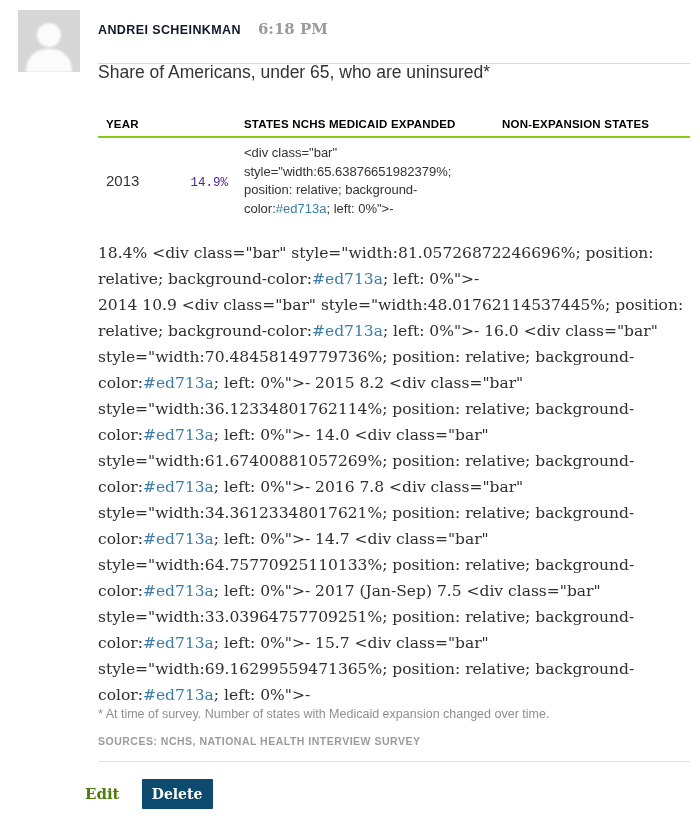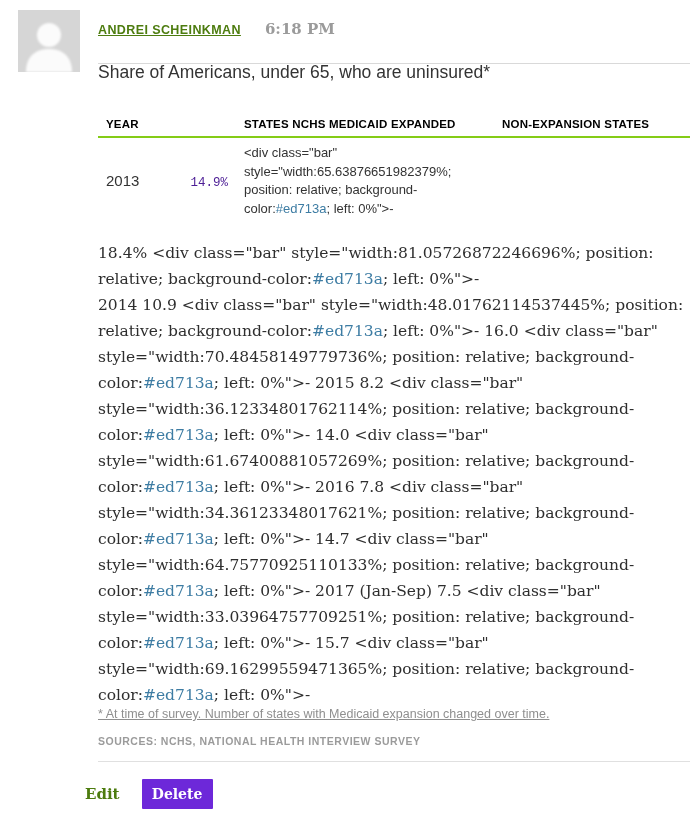--- a/index.html
+++ b/index.html
@@ -3,22 +3,22 @@
 <meta charset="utf-8">
 <style>
   * { margin:0; padding:0; box-sizing:border-box; }
   html,body { background:#ffffff; }
   body { width:700px; height:829px; position:relative; font-family:"Liberation Sans", sans-serif; }
   .page { position:absolute; inset:0; overflow:hidden; }
 
   .avatar { position:absolute; left:18px; top:10px; width:62px; height:62px; }
 
   .byline { position:absolute; left:98px; top:20px; white-space:nowrap; }
-  .author { font:700 12.5px "Liberation Sans", sans-serif; letter-spacing:0.4px; color:#4d7c0f;text-decoration:underline; }
-  .time { font:700 15px "DejaVu Serif", serif; color:#9b9b9b; margin-left:24px; }
+  .author { font:700 12.5px "Liberation Sans", sans-serif; letter-spacing:0.4px; color:#0f172a; }
+  .time { font:700 15px "DejaVu Serif", serif; color:#9b9b9b; margin-left:17px; }
 
   .hr { position:absolute; left:98px; width:592px; height:1px; background:#d9d9d9; }
   .hr-top { top:63px; }
   .hr-bottom { top:761px; background:#e0e0e0; }
 
   .chart-title { position:absolute; left:98px; top:62px; font:400 17.5px "Liberation Sans", sans-serif; color:#333; }
 
   .table { position:absolute; left:98px; top:118px; width:592px; }
   .thead, .trow { display:grid; grid-template-columns:146px 258px 188px; }
   .thead { border-bottom:2px solid #84cc16; padding-bottom:6px; }
@@ -26,21 +26,21 @@
   .th-year { padding-left:8px; }
   .trow { padding-top:6px; align-items:center; }
   .td-year { display:flex; justify-content:space-between; align-items:baseline; padding:0 16px 0 8px; align-self:center; }
   .year { font:400 15px "Liberation Sans", sans-serif; color:#333; }
   .mono { font:400 12.5px "Liberation Mono", monospace; color:#4c1d95; }
   .code { font:400 13px "Liberation Sans", sans-serif; line-height:18.5px; color:#333; }
 
   .body-text { position:absolute; left:98px; top:240px; width:592px;
                font:400 15.5px/26px "DejaVu Serif", serif; color:#2e2e2e; white-space:nowrap; }
 
-  .footnote { position:absolute; left:98px; top:707px; font:400 12.5px "Liberation Sans", sans-serif; color:#8f8f8f;text-decoration:underline; }
+  .footnote { position:absolute; left:98px; top:707px; font:400 12.5px "Liberation Sans", sans-serif; color:#8f8f8f; }
   .sources  { position:absolute; left:98px; top:735px; font:700 10.5px "Liberation Sans", sans-serif; letter-spacing:0.5px; color:#9b9b9b; }
 
   .actions { position:absolute; left:85px; top:779px; display:flex; align-items:center; }
   .edit { font:700 15px "DejaVu Serif", serif; color:#4d7c0f; text-decoration:none; cursor:pointer; }
   .delete { margin-left:22px; width:71px; height:30px; border:none; border-radius:1px;
             color:#fff; font:700 14px "DejaVu Serif", serif; cursor:pointer; }
 </style>
 </head>
 <body>
 
@@ -111,16 +111,16 @@
       <div>color:<span style="color: rgb(61, 124, 163);">#ed713a</span>; left: 0%"&gt;-</div>
     </div>
 
   <div class="footnote">* At time of survey. Number of states with Medicaid expansion changed over time.</div>
   <div class="sources">SOURCES: NCHS, NATIONAL HEALTH INTERVIEW SURVEY</div>
 
   <div class="hr hr-bottom"></div>
 
   <div class="actions">
     <a class="edit">Edit</a>
-    <button class="delete" style="background-color: #6d28d9;">Delete</button>
+    <button class="delete" style="background-color: #0c4a6e;">Delete</button>
   </div>
 
 </div>
 
 </body></html>

